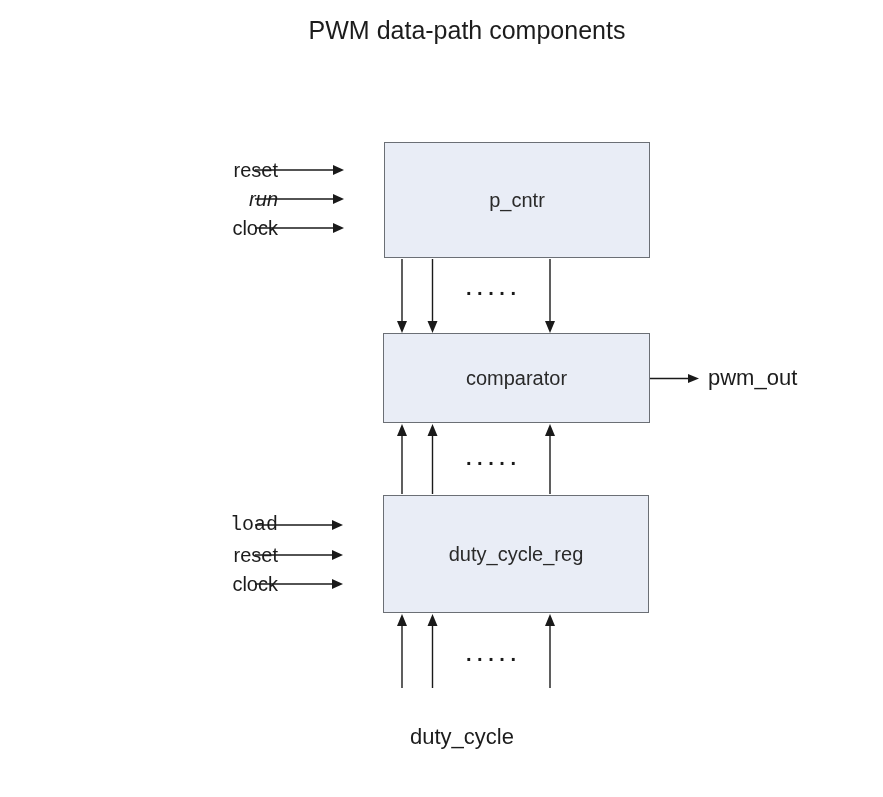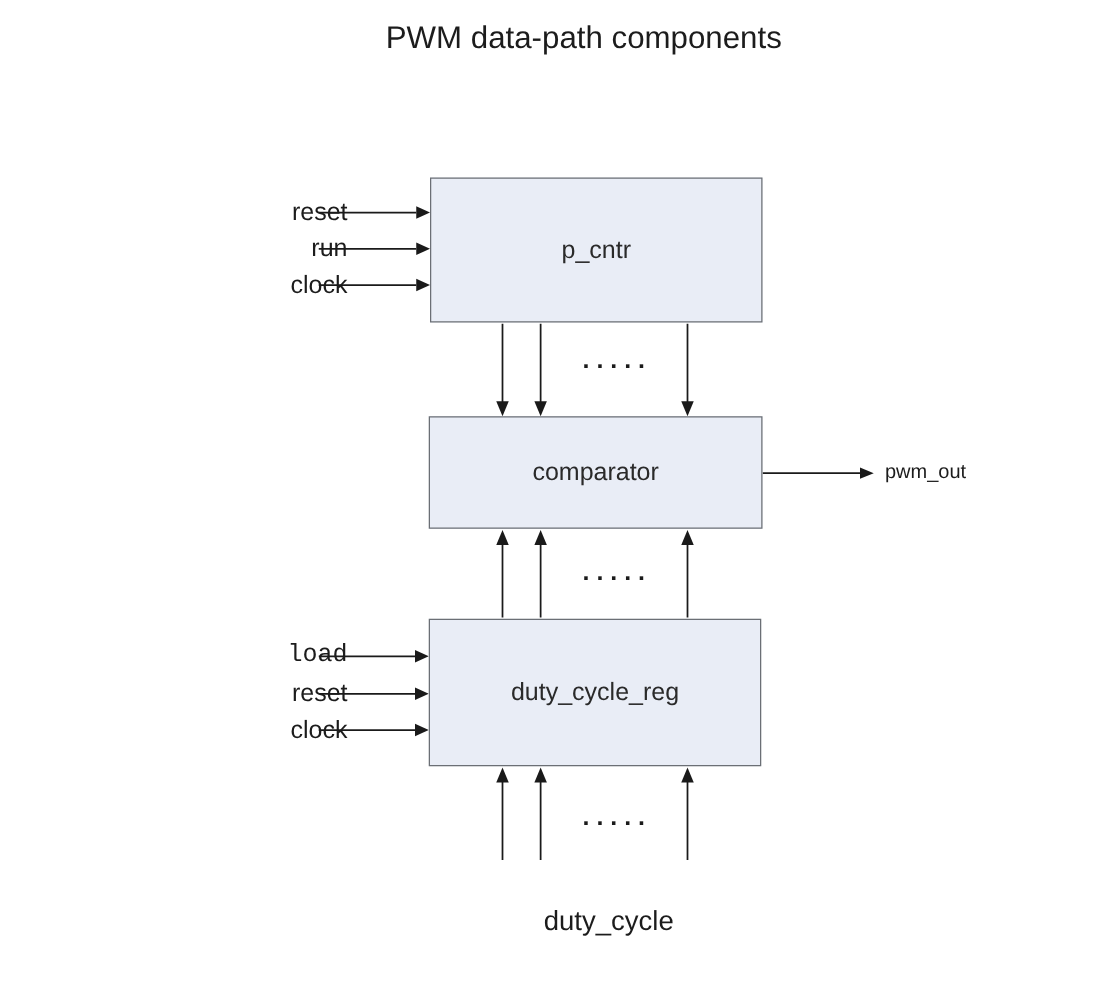--- a/index.html
+++ b/index.html
@@ -18,44 +18,44 @@
     font-size: 25px; line-height: 32px;
     white-space: nowrap; color: #1c1c1c;
   }
   svg.wires { position: absolute; left: 0; top: 0; }
   .block {
     position: absolute;
     background: #e9edf6;
     border: 1.6px solid #6b6f75;
     box-sizing: border-box;
     display: flex; align-items: center; justify-content: center;
-    font-size: 20px; color: #2a2a2a;
+    font-size: 20px; color: #2a2a2a; margin-left: 40px;
   }
   .b-pcntr { left: 344px; top: 142px; width: 266px; height: 116px; }
   .b-comp  { left: 343px; top: 333px; width: 267px; height: 90px; }
   .b-duty  { left: 343px; top: 495px; width: 266px; height: 118px; }
   .inlabel {
     position: absolute; left: 158px; width: 120px;
     text-align: right; font-size: 20px; line-height: 26px;
     white-space: nowrap;
   }
-  .il-1 { top: 157px; } .il-2 { top: 186px; } .il-3 { top: 215px; }
+  .il-1 { top: 157px; } .il-2 { top: 186px; font-style: italic; } .il-3 { top: 215px; }
   .il-4 { top: 512px; font-family: Liberation Mono, monospace; } .il-5 { top: 542px; } .il-6 { top: 571px; }
   .dots {
     position: absolute; left: 491px; transform: translateX(-50%);
     font-size: 20px; font-weight: 700; line-height: 20px;
     white-space: pre; color: #1a1a1a;
   }
   .d-1 { top: 278px; } .d-2 { top: 448px; } .d-3 { top: 644px; }
   .outlabel {
     position: absolute; left: 708px; top: 364px;
-    font-size: 16px; line-height: 28px; white-space: nowrap;
+    font-size: 22px; line-height: 28px; white-space: nowrap;
   }
   .bottomlabel {
-    position: absolute; left: 487px; top: 723px;
+    position: absolute; left: 462px; top: 723px;
     transform: translateX(-50%);
     font-size: 22px; line-height: 28px; white-space: nowrap;
   }
 </style>
 </head>
 <body>
 
 <div class="stage">
 
   <div class="title">PWM data-path components</div>

